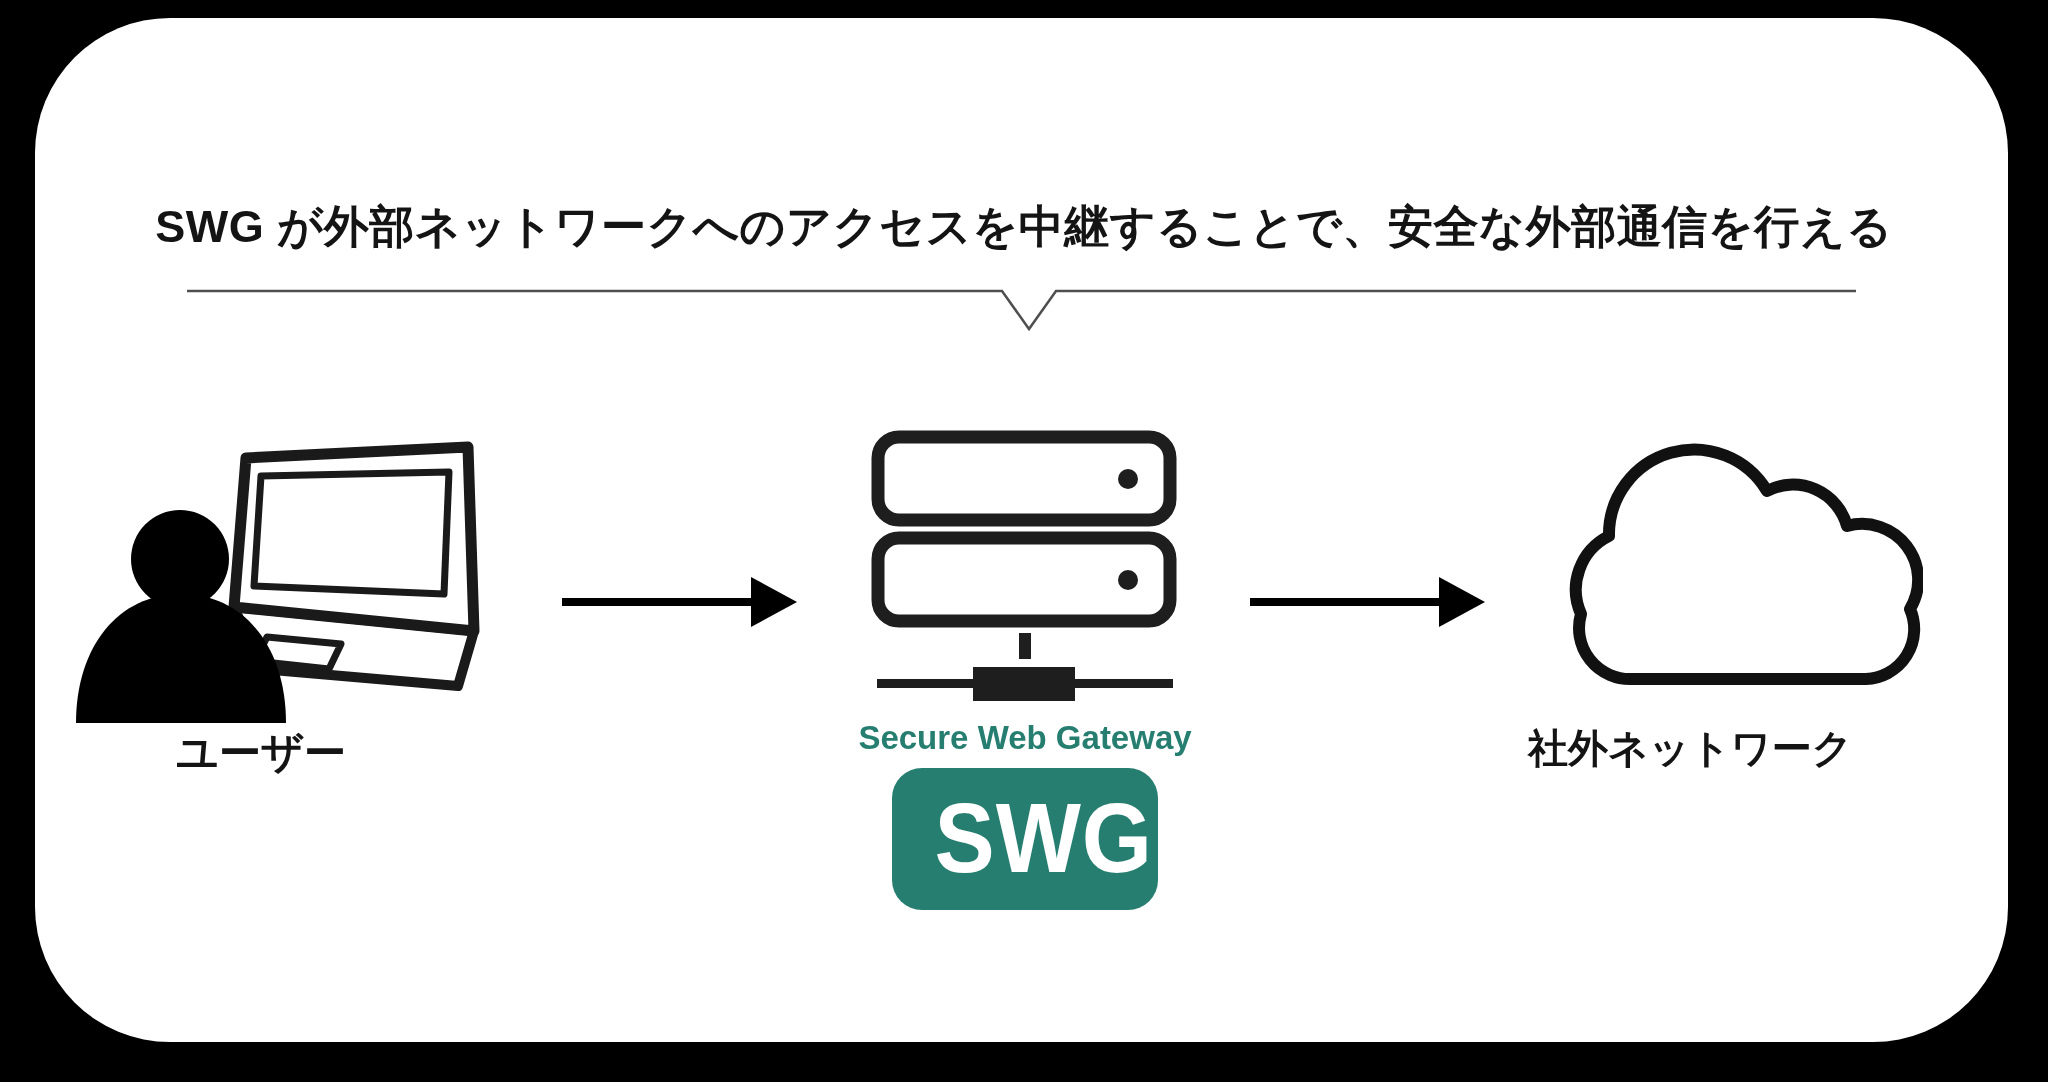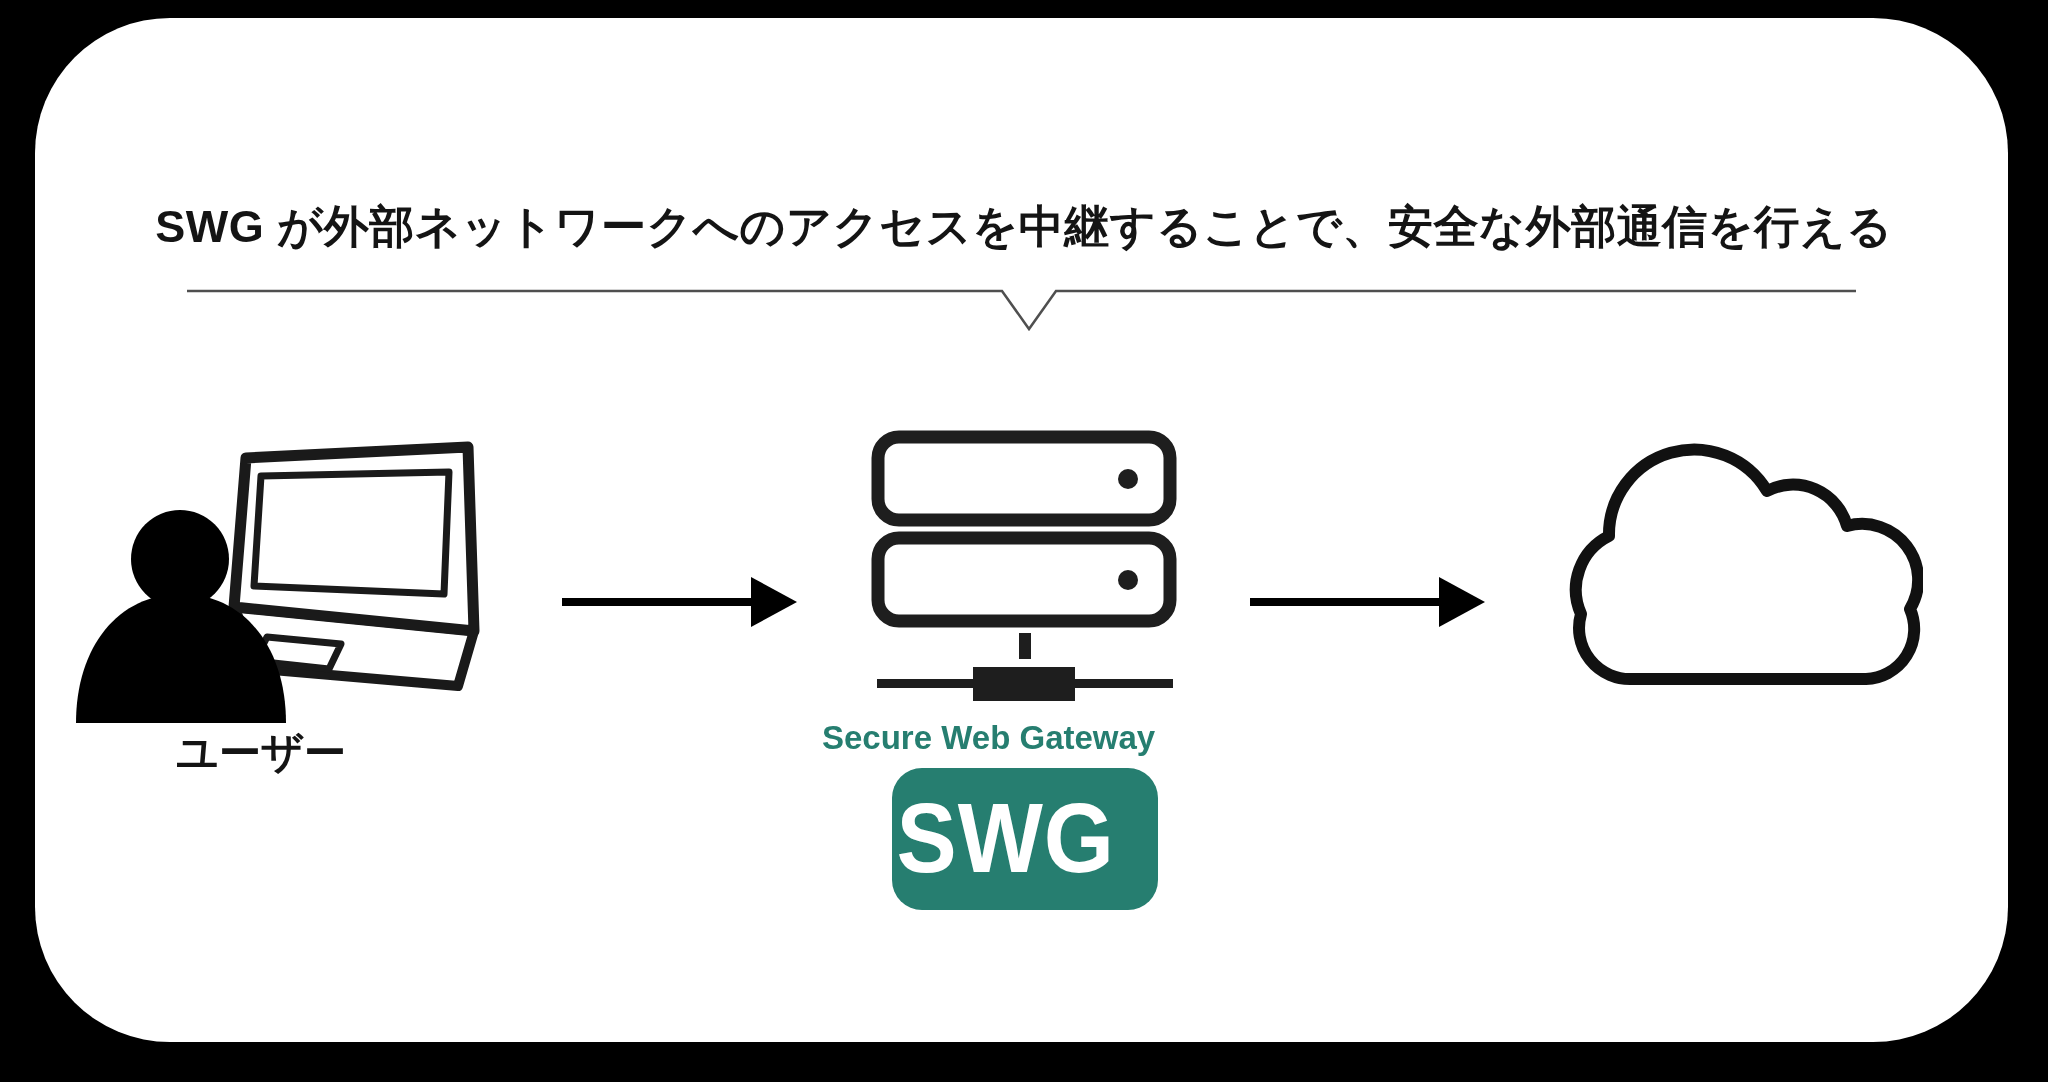--- a/index.html
+++ b/index.html
@@ -52,32 +52,33 @@
     text-align:left;
     font-weight:bold;
     color:var(--text-black);
     white-space:nowrap;
   }
   .user-label{left:176px;top:725px;width:300px;font-size:42px;}
   .external-label{left:1528px;top:721px;width:424px;font-size:40px;}
   .swg-title{
     position:absolute;
     left:822px;top:719px;width:406px;
+    text-align:center;
     font-size:33px;
     font-weight:bold;
     color:var(--accent-teal);
     white-space:nowrap;
   }
   .swg-badge{
     position:absolute;
     left:892px;top:768px;
     width:266px;height:142px;
     background:var(--accent-teal);
     border-radius:30px;
-    display:flex;align-items:center;justify-content:flex-start;
+    display:flex;align-items:center;justify-content:flex-end;
   }
   .swg-badge-text{
     color:#ffffff;
     font-size:94px;
     font-weight:bold;
     letter-spacing:1px;
     transform:scale(0.96,1.04);
   }
 </style>
 </head>
@@ -139,14 +140,15 @@
   <svg class="node-icon cloud-icon" width="355" height="255" viewBox="0 0 355 255">
     <path d="M 64,246 L 298,246
              A 50 50 0 0 0 342,176
              A 56 56 0 0 0 279,93
              A 56 56 0 0 0 199,58
              A 85 85 0 0 0 41,103
              A 60 60 0 0 0 13,181
              A 51 51 0 0 0 64,246 Z" fill="#ffffff" stroke="#111111" stroke-width="12" stroke-linejoin="round"></path>
   </svg>
 
+  <div class="node-label external-label">社外ネットワーク</div>
 
 </div>
 
 </body></html>

